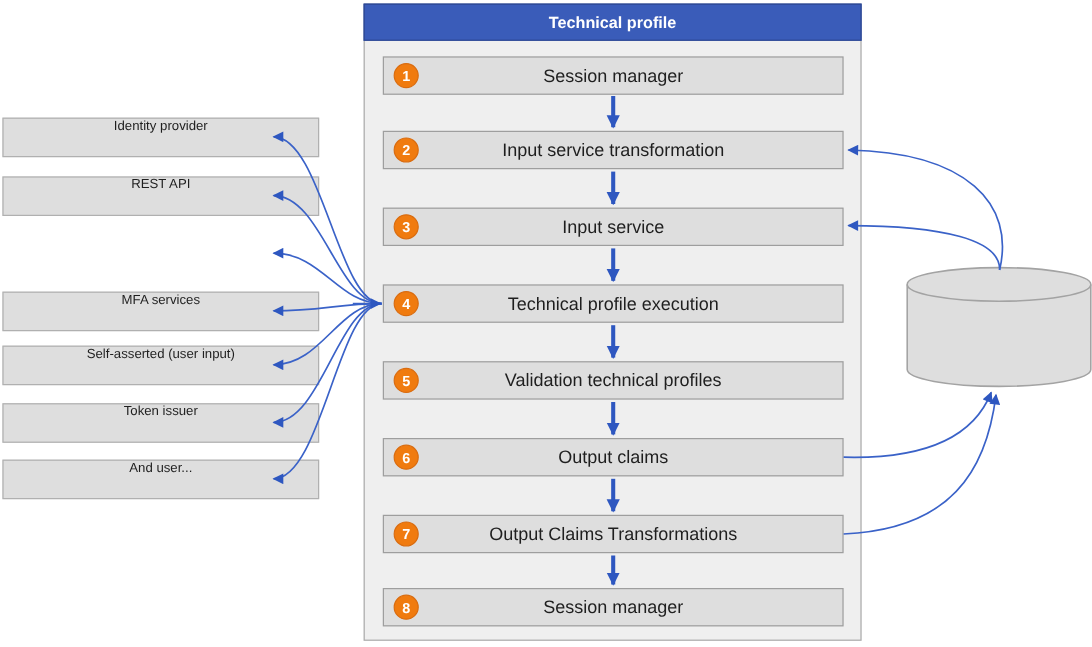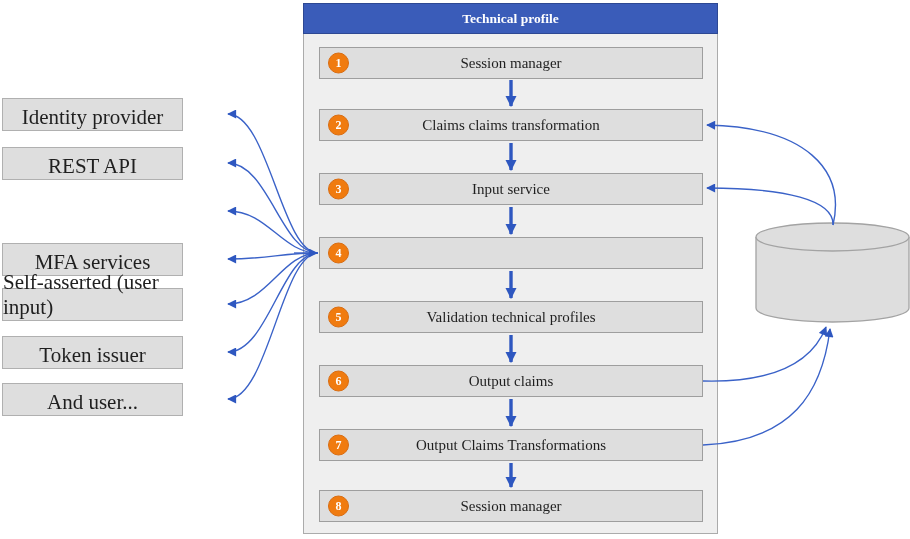--- a/index.html
+++ b/index.html
@@ -12,21 +12,21 @@
     --box-fill:#dedede;
     --box-border:#9e9e9e;
     --panel-fill:#efefef;
     --panel-border:#ababab;
     --cyl-fill:#dedede;
     --cyl-border:#a3a3a3;
   }
   html,body{margin:0;padding:0;background:#ffffff;}
   .canvas{
     position:relative;width:910px;height:539px;overflow:hidden;
-    font-family:Liberation Serif, serif;color:#1f1f1f;
+    font-family:Liberation Sans, sans-serif;color:#1f1f1f;
   }
   .panel{
     position:absolute;left:303px;top:3px;width:415px;height:531px;
     background:var(--panel-fill);border:1px solid var(--panel-border);
     box-sizing:border-box;
   }
   .panel-header{
     position:absolute;left:303px;top:3px;width:415px;height:31px;
     background:var(--header-blue);border:1px solid var(--header-border);
     box-sizing:border-box;display:flex;align-items:center;justify-content:center;
@@ -39,24 +39,24 @@
     font-size:15px;z-index:2;
   }
   .badge{
     position:absolute;left:8px;top:50%;transform:translateY(-50%);
     width:21px;height:21px;border-radius:50%;
     background:var(--badge-orange);border:1px solid var(--badge-border);
     box-sizing:border-box;color:#ffffff;font-size:12px;font-weight:bold;
     display:flex;align-items:center;justify-content:center;
   }
   .provider{
-    position:absolute;left:2px;width:181px;height:33px;
+    position:absolute;left:2px;width:264px;height:33px;
     background:var(--box-fill);border:1px solid #b0b0b0;
-    box-sizing:border-box;display:flex;align-items:flex-end;justify-content:center;
-    font-size:21px;z-index:2;
+    box-sizing:border-box;display:flex;align-items:flex-start;justify-content:center;
+    font-size:11px;z-index:2;
   }
   .claims-bag-label{
     position:absolute;left:756px;top:264px;width:153px;height:30px;
     display:flex;align-items:center;justify-content:center;
     font-size:17px;color:#222;z-index:4;
   }
   svg.overlay{position:absolute;left:0;top:0;z-index:4;pointer-events:none;}
   .arrow-v{stroke:var(--arrow-blue);stroke-width:3.4;fill:none;}
   .arrow-c{stroke:var(--curve-blue);stroke-width:1.4;fill:none;}
   #mv path,#mt path{fill:var(--arrow-blue);}
@@ -71,28 +71,29 @@
   <div class="panel-header">
     <span>Technical profile</span>
   </div>
 
   <div class="step" style="top:47px">
     <span class="badge">1</span>
     <span>Session manager</span>
   </div>
   <div class="step" style="top:109px">
     <span class="badge">2</span>
-    <span>Claims claims transformation</span>
+    <span>Input service transformation</span>
   </div>
   <div class="step" style="top:173px">
     <span class="badge">3</span>
     <span>Input service</span>
   </div>
   <div class="step" style="top:237px">
     <span class="badge">4</span>
+    <span>Technical profile execution</span>
   </div>
   <div class="step" style="top:301px">
     <span class="badge">5</span>
     <span>Validation technical profiles</span>
   </div>
   <div class="step" style="top:365px">
     <span class="badge">6</span>
     <span>Output claims</span>
   </div>
   <div class="step" style="top:429px">

